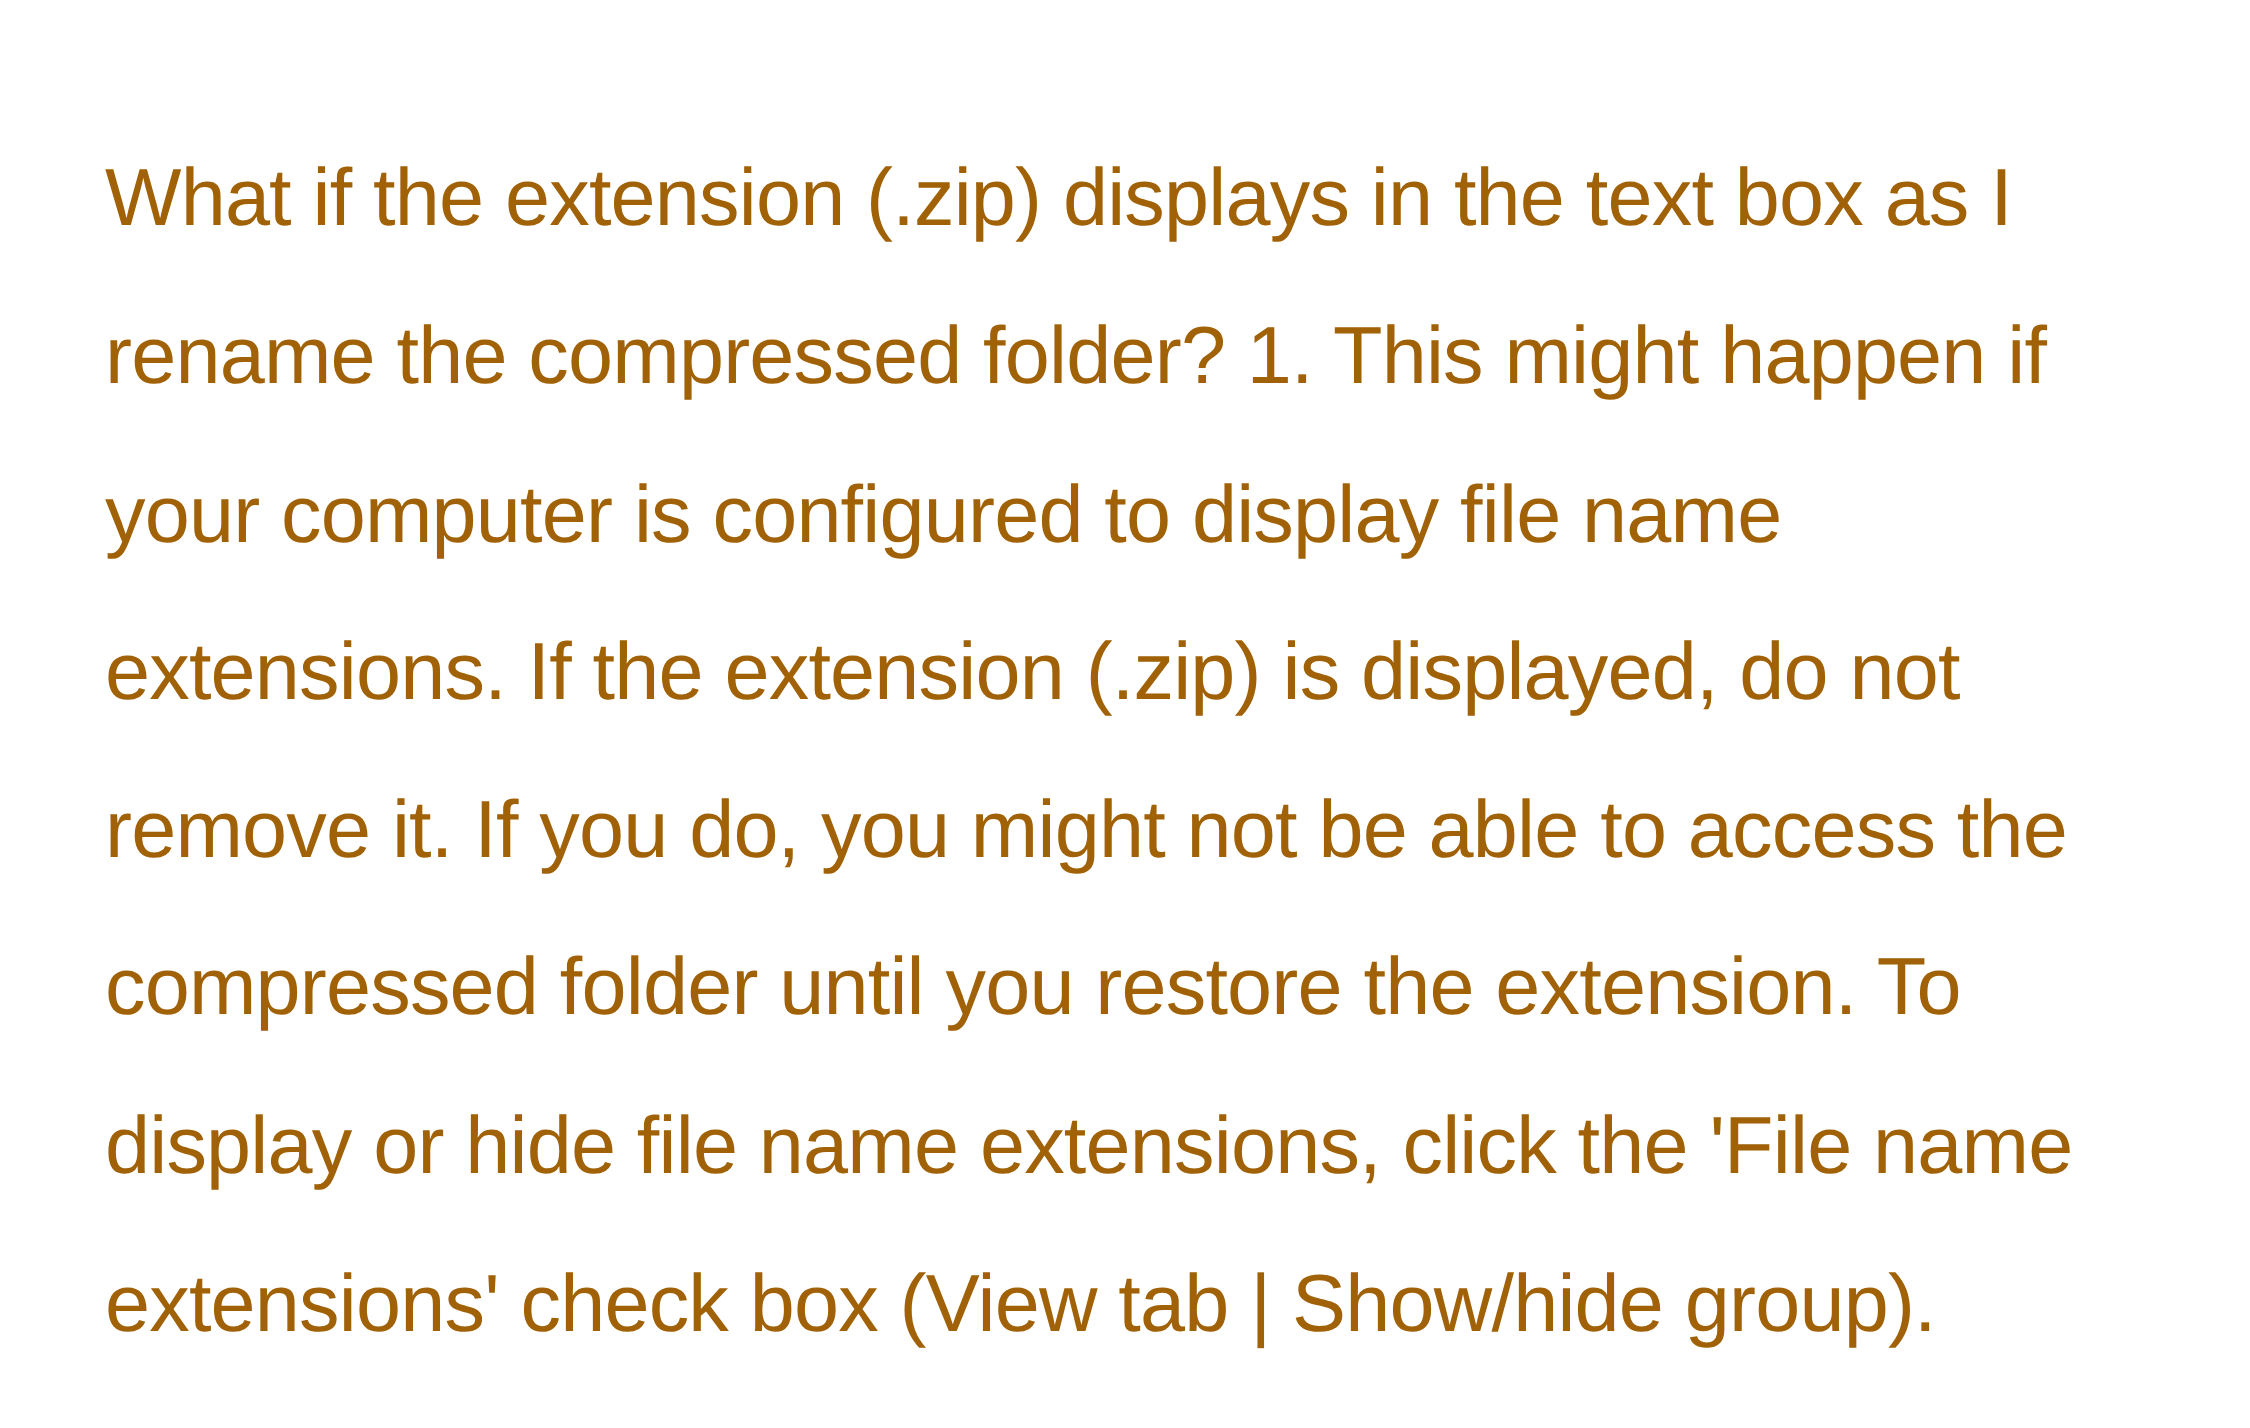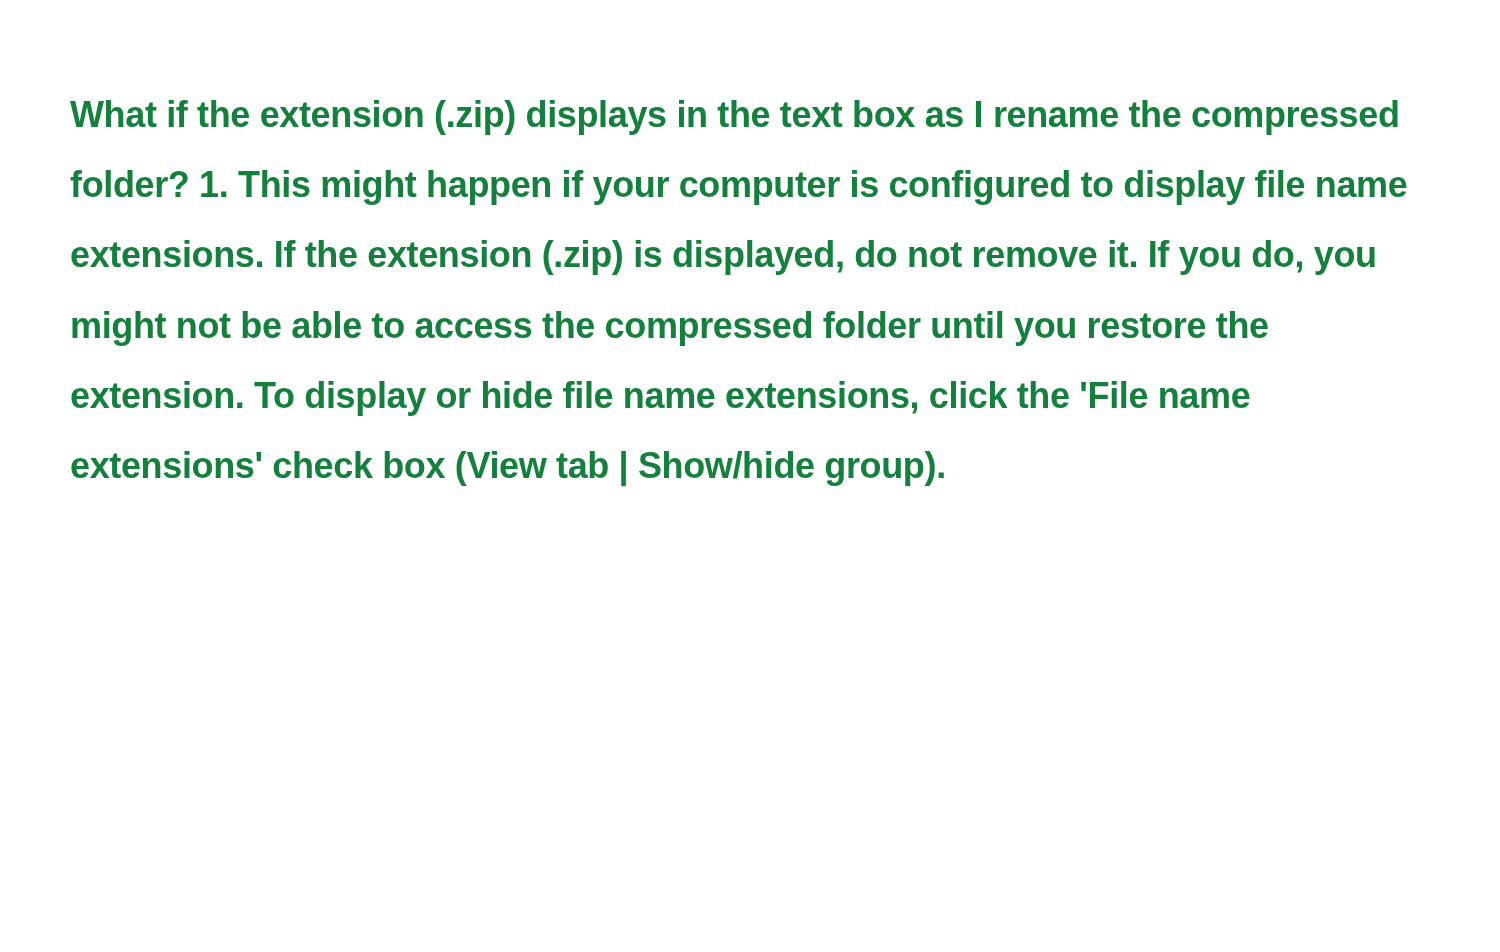--- a/index.html
+++ b/index.html
@@ -8,23 +8,23 @@
       box-sizing: border-box;
     }
     body {
       width: 1500px;
       height: 952px;
       background: #ffffff;
       font-family: -apple-system, BlinkMacSystemFont, "Segoe UI", "Helvetica Neue", Arial, sans-serif;
       padding: 80px 70px 70px 70px;
     }
     .content {
-      font-size: 36px;
+      font-size: 54px;
       line-height: 1.95;
-      color: #15803d;
+      color: #a16207;
       letter-spacing: -0.01em;
-      font-weight: 700;
+      font-weight: 400;
     }
   </style>
 </head>
 <body>
 
 <p class="content">What if the extension (.zip) displays in the text box as I rename the compressed folder? 1. This might happen if your computer is configured to display file name extensions. If the extension (.zip) is displayed, do not remove it. If you do, you might not be able to access the compressed folder until you restore the extension. To display or hide file name extensions, click the 'File name extensions' check box (View tab | Show/hide group).</p>
 
 </body></html>

